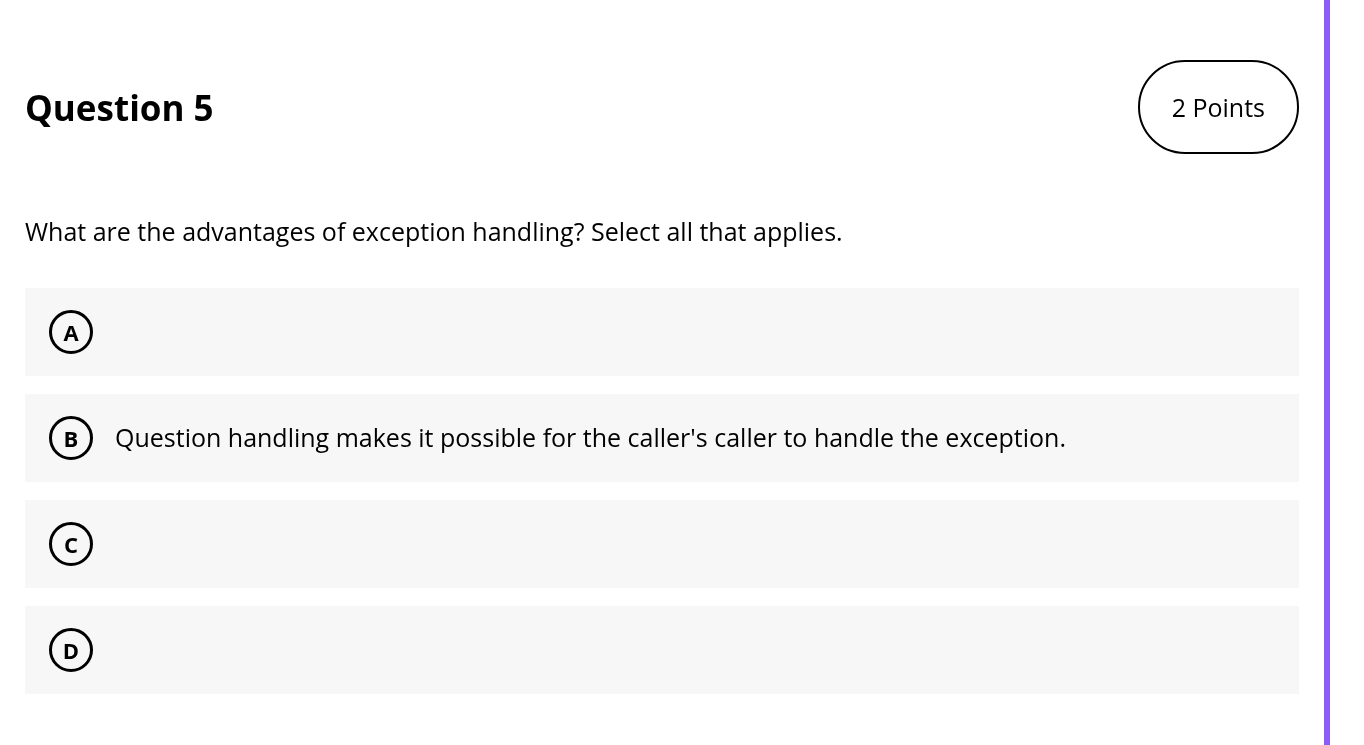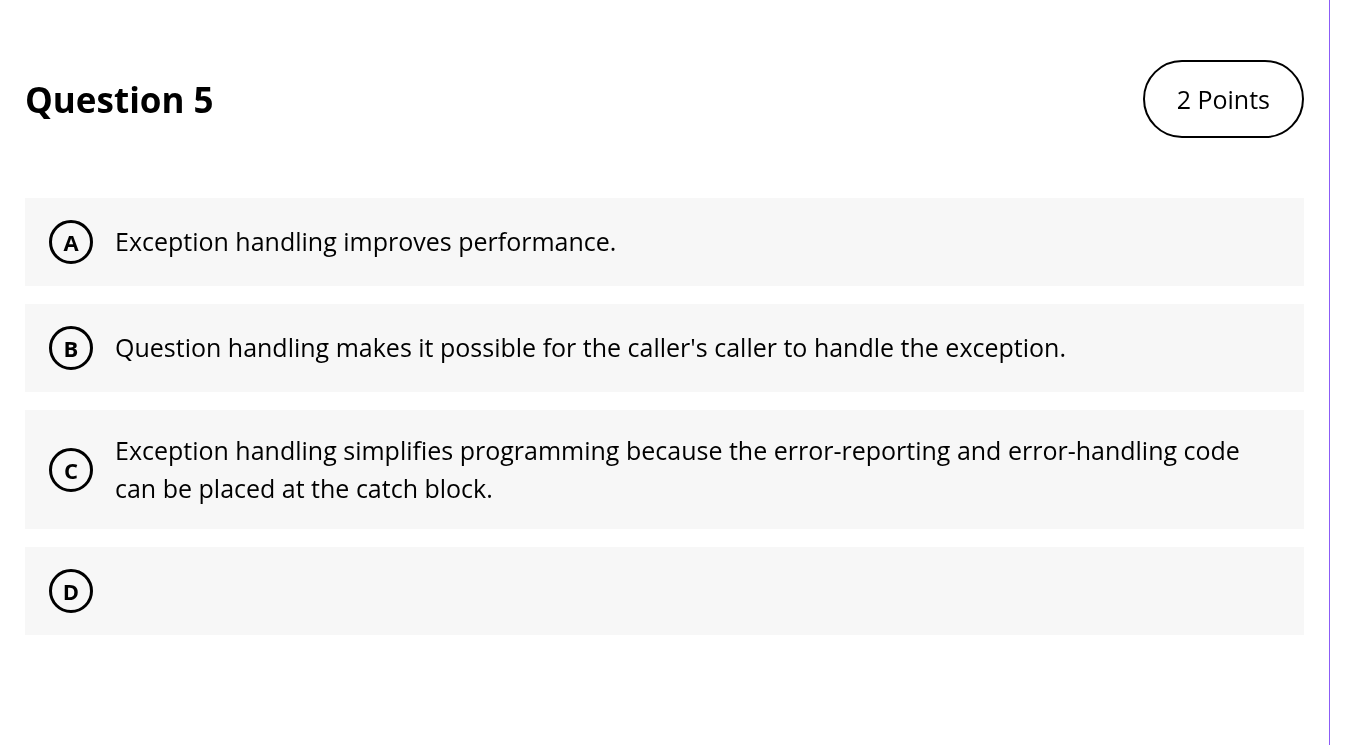--- a/index.html
+++ b/index.html
@@ -10,38 +10,38 @@
     body {
       font-family: 'Open Sans', -apple-system, BlinkMacSystemFont, 'Segoe UI', Helvetica, Arial, sans-serif;
       background: #fff;
       width: 1364px;
       height: 745px;
       position: relative;
     }
     .container {
       padding: 60px 25px 0 25px;
       width: 1330px;
-      border-right: 1px solid #8b5cf6;
+      border-right: 6px solid #8b5cf6;
       height: 100%;
     }
     .header-row {
       display: flex;
       justify-content: space-between;
       align-items: center;
       margin-bottom: 60px;
     }
     .question-title {
       font-size: 35px;
       font-weight: 700;
       color: #000;
     }
     .points-badge {
       border: 2px solid #000;
       border-radius: 999px;
-      padding: 20px 32px;
+      padding: 28px 32px;
       font-size: 25px;
       font-weight: 400;
       color: #000;
     }
     .question-text {
       font-size: 25px;
       color: #000;
       margin-bottom: 40px;
       font-weight: 400;
     }
@@ -81,32 +81,31 @@
   </style>
 </head>
 <body>
 
 <div class="container">
   <div class="header-row">
     <h2 class="question-title">Question 5</h2>
     <div class="points-badge">2 Points</div>
   </div>
 
+  <p class="question-text">What are the advantages of exception handling? Select all that applies.</p>
 
   <div class="options">
     <div class="option">
       <div class="option-letter">A</div>
-      <div class="option-text">Exception handling improves performance.</div>
     </div>
     <div class="option">
       <div class="option-letter">B</div>
       <div class="option-text">Question handling makes it possible for the caller's caller to handle the exception.</div>
     </div>
     <div class="option">
       <div class="option-letter">C</div>
-      <div class="option-text">Exception handling simplifies programming because the error-reporting and error-handling code can be placed at the catch block.</div>
     </div>
     <div class="option">
       <div class="option-letter">D</div>
     </div>
   </div>
 
 </div>
 
 </body></html>

